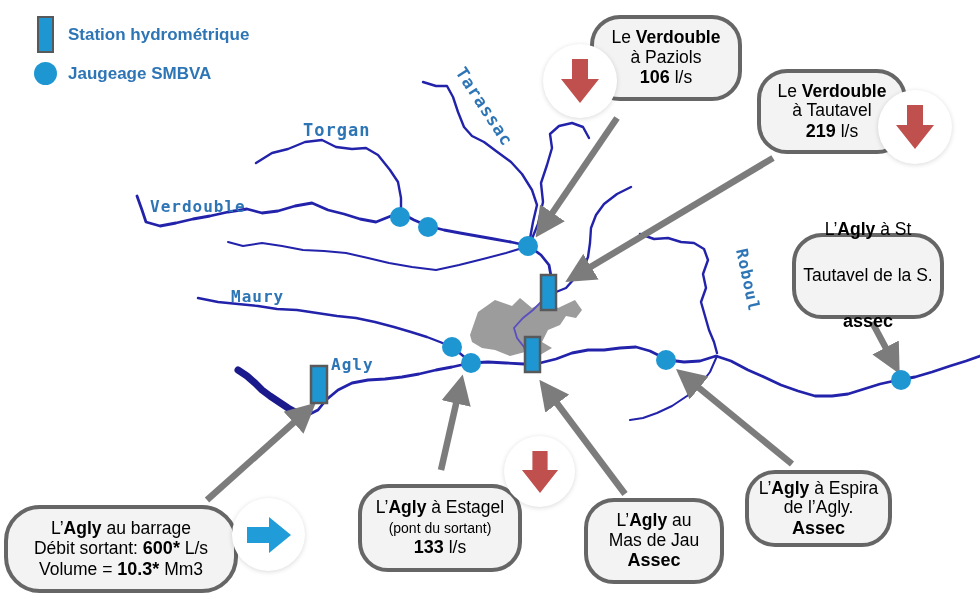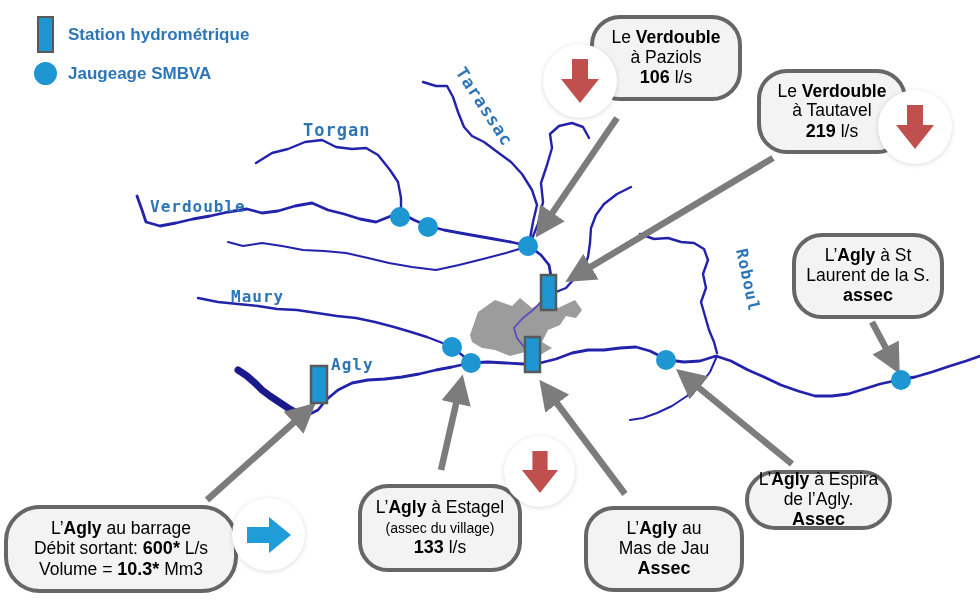--- a/index.html
+++ b/index.html
@@ -21,25 +21,25 @@
   
   .bubble{position:absolute;z-index:2;box-sizing:border-box;background:#F3F3F3;border:4px solid #666666;
           border-radius:30px;display:flex;flex-direction:column;justify-content:center;align-items:center;
           text-align:center;color:#000;font-size:17.5px;line-height:1.12;padding:5px 6px;}
   .bubble .bline{white-space:nowrap;}
   .bubble .bb{font-weight:bold;}
   .bubble .bg{font-size:18px;}
   .bubble .sm{font-size:14px;}
   .cb-paziols{left:590px;top:15px;width:152px;height:86px;}
   .cb-tautavel{left:757px;top:69px;width:150px;height:85px;}
-  .cb-st-laurent{left:792px;top:233px;width:152px;height:86px;}
+  .cb-st-laurent{left:792px;top:233px;width:152px;height:86px;gap:26px;}
   .cb-barrage{left:4px;top:505px;width:234px;height:88px;border-radius:36px;}
   .cb-estagel{left:358px;top:473px;width:164px;height:88px;margin-top:11px;}
-  .cb-mas-de-jau{left:584px;top:498px;width:160px;height:86px;margin-top:8px;}
-  .cb-espira{left:745px;top:470px;width:147px;height:60px;}
+  .cb-mas-de-jau{left:584px;top:498px;width:140px;height:86px;}
+  .cb-espira{left:745px;top:470px;width:147px;height:77px;}
   
   .trend{position:absolute;z-index:3;background:#ffffff;border-radius:50%;
          display:flex;align-items:center;justify-content:center;
          box-shadow:0 1px 5px rgba(0,0,0,0.15);}
   .tr-paziols{left:543px;top:44px;width:74px;height:74px;}
   .tr-tautavel{left:878px;top:90px;width:74px;height:74px;}
   .tr-estagel{left:504px;top:436px;width:71px;height:71px;}
   .tr-barrage{left:232px;top:498px;width:73px;height:73px;}
   
   .legend{position:absolute;left:22px;top:16px;z-index:2;}
@@ -132,26 +132,26 @@
       <div class="bline"><span>à Paziols</span></div>
       <div class="bline"><span class="bb bg">106</span><span> l/s</span></div>
     </div>
   <div class="bubble cb-tautavel">
       <div class="bline"><span>Le </span><span class="bb">Verdouble</span></div>
       <div class="bline"><span>à Tautavel</span></div>
       <div class="bline"><span class="bb bg">219</span><span> l/s</span></div>
     </div>
   <div class="bubble cb-st-laurent">
       <div class="bline"><span>L’</span><span class="bb">Agly</span><span> à St</span></div>
-      <div class="bline"><span>Laurent de la S.</span></div>
+      <div class="bline"><span>Tautavel de la S.</span></div>
       <div class="bline"><span class="bb bg">assec</span></div>
     </div>
   <div class="bubble cb-estagel">
       <div class="bline"><span>L’</span><span class="bb">Agly</span><span> à Estagel</span></div>
-      <div class="bline"><span class="sm">(assec du village)</span></div>
+      <div class="bline"><span class="sm">(pont du sortant)</span></div>
       <div class="bline"><span class="bb bg">133</span><span> l/s</span></div>
     </div>
   <div class="bubble cb-mas-de-jau">
       <div class="bline"><span>L’</span><span class="bb">Agly</span><span> au</span></div>
       <div class="bline"><span>Mas de Jau</span></div>
       <div class="bline"><span class="bb bg">Assec</span></div>
     </div>
   <div class="bubble cb-espira">
       <div class="bline"><span>L’</span><span class="bb">Agly</span><span> à Espira</span></div>
       <div class="bline"><span>de l’Agly.</span></div>

